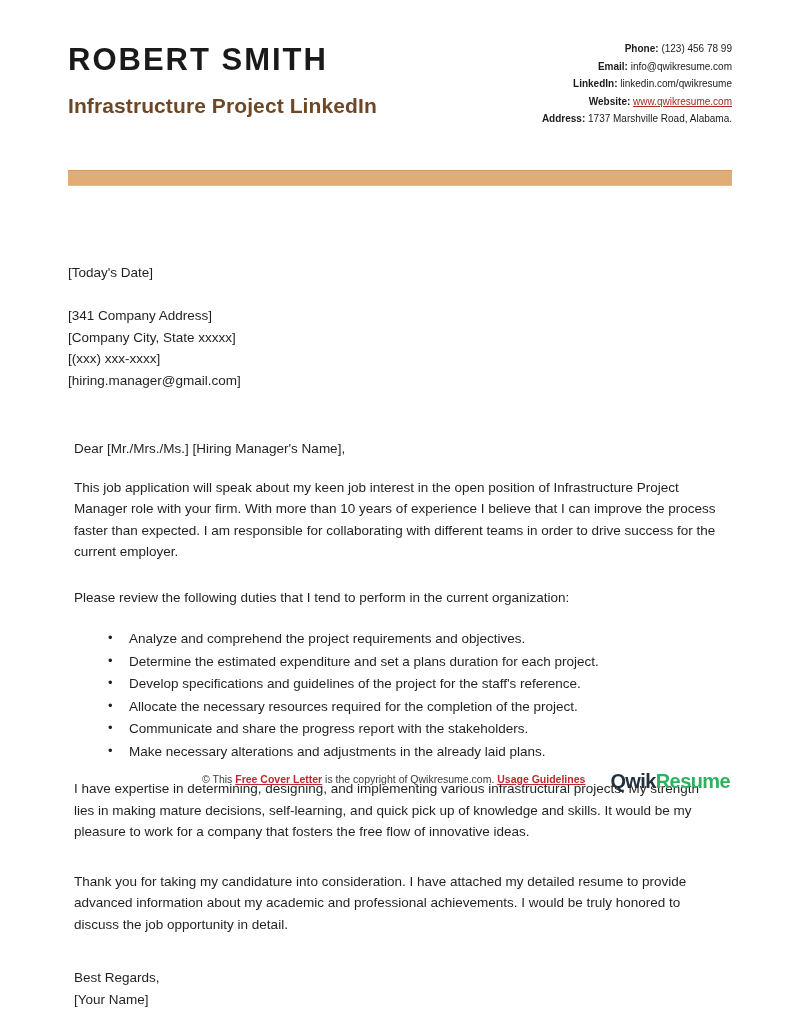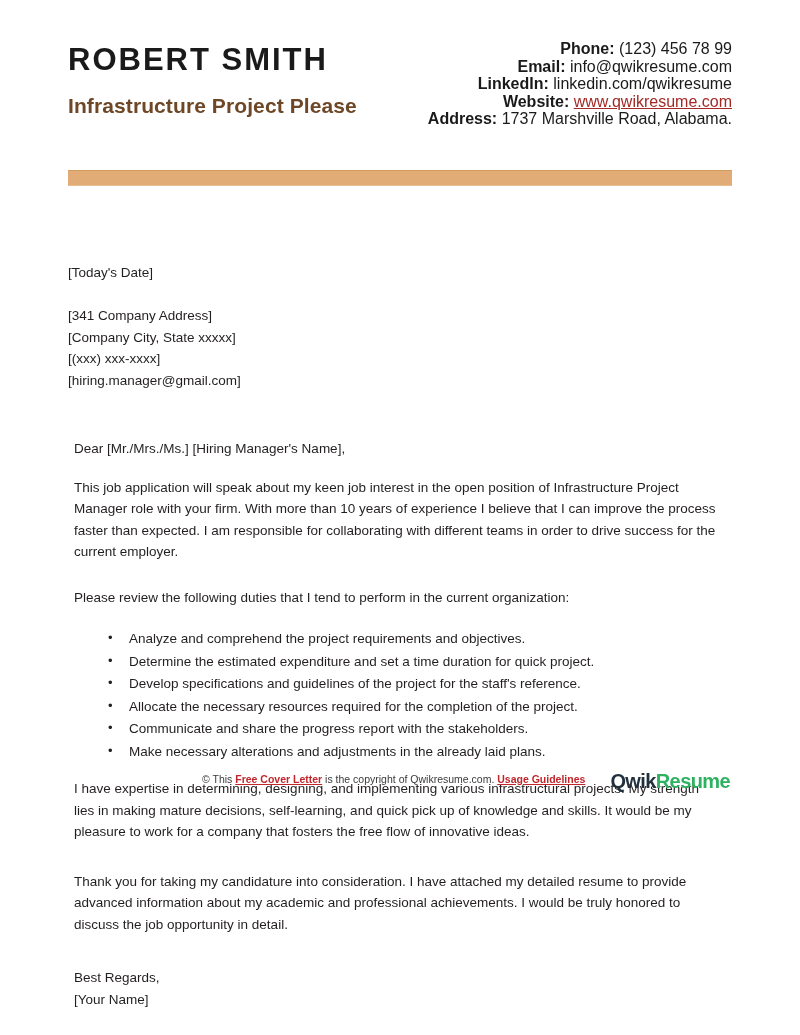--- a/index.html
+++ b/index.html
@@ -50,21 +50,21 @@
     margin-top: 16px;
     font-size: 21px;
     font-weight: bold;
     color: #6d4726;
     letter-spacing: 0.1px;
     white-space: nowrap;
   }
 
   .contact {
     text-align: right;
-    font-size: 16px;
+    font-size: 10px;
     line-height: 17.5px;
     color: #1a1a1a;
     padding-top: 6px;
     white-space: nowrap;
   }
   .contact .row { display: block; }
   .contact .lbl { font-weight: bold; }
   .contact .lnk {
     color: #a32a26;
     text-decoration: underline;
@@ -177,21 +177,21 @@
   .logo .resume { color: #2eb262; }
 </style>
 </head>
 <body>
 
 <div class="page">
 
   <div class="header">
     <div class="identity">
       <div class="cand-name">ROBERT SMITH</div>
-      <div class="cand-title">Infrastructure Project Please</div>
+      <div class="cand-title">Infrastructure Project LinkedIn</div>
     </div>
 
     <div class="contact">
       <span class="row">
         <span class="lbl">Phone:</span>
         <span>(123) 456 78 99</span>
       </span>
       <span class="row">
         <span class="lbl">Email:</span>
         <span>info@qwikresume.com</span>
@@ -227,21 +227,21 @@
     </div>
 
     <div class="salutation">Dear [Mr./Mrs./Ms.] [Hiring Manager's Name],</div>
 
     <div class="para">This job application will speak about my keen job interest in the open position of Infrastructure Project Manager role with your firm. With more than 10 years of experience I believe that I can improve the process faster than expected. I am responsible for collaborating with different teams in order to drive success for the current employer.</div>
 
     <div class="para lead-in">Please review the following duties that I tend to perform in the current organization:</div>
 
     <ul class="duties">
       <li>Analyze and comprehend the project requirements and objectives.</li>
-      <li>Determine the estimated expenditure and set a time duration for quick project.</li>
+      <li>Determine the estimated expenditure and set a plans duration for each project.</li>
       <li>Develop specifications and guidelines of the project for the staff's reference.</li>
       <li>Allocate the necessary resources required for the completion of the project.</li>
       <li>Communicate and share the progress report with the stakeholders.</li>
       <li>Make necessary alterations and adjustments in the already laid plans.</li>
     </ul>
 
     <div class="para after-list">I have expertise in determining, designing, and implementing various infrastructural projects. My strength lies in making mature decisions, self-learning, and quick pick up of knowledge and skills. It would be my pleasure to work for a company that fosters the free flow of innovative ideas.</div>
 
     <div class="para closing">Thank you for taking my candidature into consideration. I have attached my detailed resume to provide advanced information about my academic and professional achievements. I would be truly honored to discuss the job opportunity in detail.</div>
 

